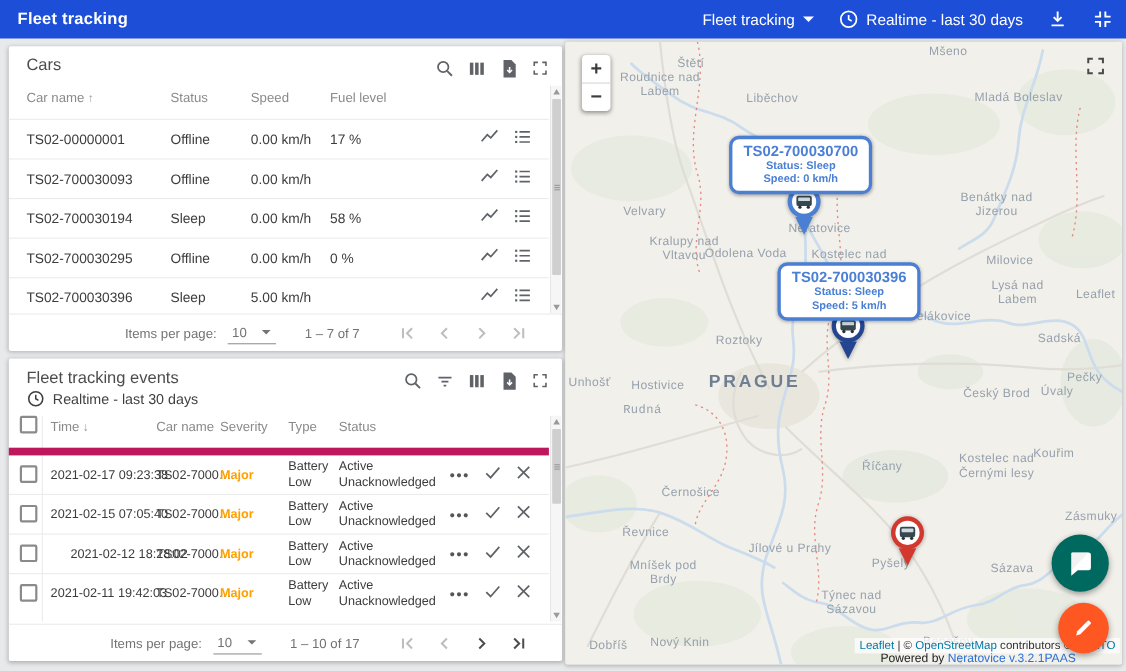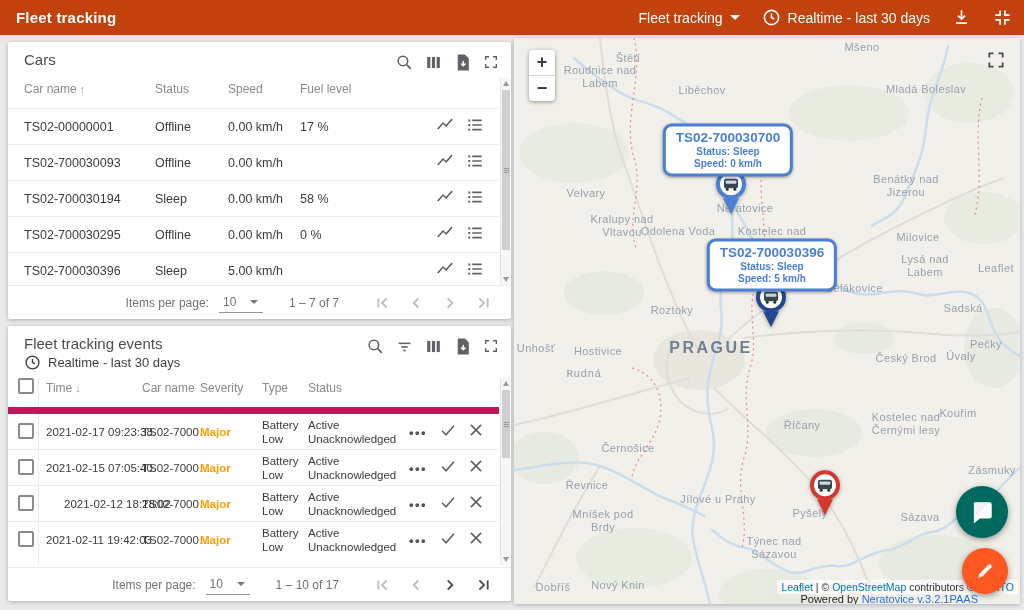--- a/index.html
+++ b/index.html
@@ -5,21 +5,21 @@
   * { box-sizing: border-box; }
   html,body { margin:0; padding:0; }
   body {
     width:1024px; height:610px; position:relative; overflow:hidden;
     background:#e7e9ea; font-family:"Liberation Sans", sans-serif;
     -webkit-font-smoothing:antialiased;
   }
   
   .topbar {
     position:absolute; left:0; top:0; width:1024px; height:35px;
-    background:#c2410c; color:#fff; display:flex; align-items:center;
+    background:#1d4ed8; color:#fff; display:flex; align-items:center;
   }
   .topbar-title { font-size:15px; font-weight:700; margin-left:16px; letter-spacing:.2px; }
   .topbar-right { position:absolute; right:12px; top:0; height:35px; display:flex; align-items:center; gap:22px; }
   .dash-select { display:flex; align-items:center; gap:7px; font-size:14px; cursor:pointer; }
   .caret-down { width:0;height:0;border-left:5px solid transparent;border-right:5px solid transparent;border-top:5px solid #fff; }
   .timewindow { display:flex; align-items:center; gap:7px; font-size:14px; cursor:pointer; }
   .wic { width:19px; height:19px; color:#fff; }
   
   .panel { position:absolute; background:#fff; border-radius:2px; box-shadow:0 1px 4px rgba(0,0,0,.25); }
   .cars-panel   { left:8px; top:42px;  width:503px; height:277px; }
@@ -40,39 +40,39 @@
   .cell.wrap2 { white-space:normal; line-height:1.25; font-size:11.5px; }
   .rowicon { position:absolute; top:50%; transform:translate(-50%,-50%); cursor:pointer; }
   
   .sbar { position:absolute; width:10px; background:#f6f6f6; border-left:1px solid #e6e6e6; }
   .sbar .arr { position:absolute; left:2px; width:0; height:0; border-left:3px solid transparent; border-right:3px solid transparent; }
   .arr.up { top:3px; border-bottom:5px solid #9a9a9a; }
   .arr.dn { bottom:3px; border-top:5px solid #9a9a9a; }
   .sthumb { position:absolute; left:1px; width:8px; background:#cfcfcf; border-radius:1px; }
   .grip { position:absolute; left:1.5px; top:50%; width:5px; height:1px; background:#9a9a9a; box-shadow:0 -2px #9a9a9a, 0 2px #9a9a9a; }
   
-  .pager { position:absolute; left:0; right:0; height:34px; display:flex; align-items:center; justify-content:flex-end; font-size:12px; color:#737373; padding-right:14px; }
+  .pager { position:absolute; left:0; right:0; height:34px; display:flex; align-items:center; justify-content:flex-end; font-size:12px; color:#737373; padding-right:26px; }
   .pager .ipp-label { margin-right:10px; }
   .ipp-select { display:flex; align-items:center; gap:14px; border-bottom:1px solid #949494; padding:2px 2px 3px 4px; min-width:44px; cursor:pointer; margin-right:26px; }
   .ipp-caret { width:0;height:0;border-left:4.5px solid transparent;border-right:4.5px solid transparent;border-top:4.5px solid #757575; }
   .range { margin-right:30px; }
   .nav { display:flex; gap:8px; }
   .nbtn { width:26px; height:26px; display:flex; align-items:center; justify-content:center; cursor:pointer; }
   .nbtn svg { width:22px; height:22px; }
   .nav .dis { color:#bdbdbd; }
   .nav .en  { color:#4d4d4d; }
   .checkbox { position:absolute; width:16px; height:16px; border:2px solid #8a8a8a; border-radius:2px; background:#fff; cursor:pointer; }
   .subtime { position:absolute; left:16px; top:28px; display:flex; align-items:center; gap:7px; font-size:13px; color:#3f3f3f; }
   .subtime .ic { width:17px;height:17px; color:#3f3f3f; }
   .sev { color:#ffa000; font-weight:700; }
   .coldiv { position:absolute; width:1px; background:#ebebeb; }
   
   .map-bg { position:absolute; left:0; top:0; }
   .town { position:absolute; transform:translate(-50%,-50%); font-size:11px; color:#96a1ad; letter-spacing:.4px; text-align:center; white-space:pre-line; line-height:1.15; z-index:2; pointer-events:none; }
-  .town.major { font-size:16px; font-weight:600; color:#6e7f91; letter-spacing:2.5px;margin-left:25px; }
+  .town.major { font-size:16px; font-weight:600; color:#6e7f91; letter-spacing:2.5px; }
   .mpin { position:absolute; transform:translate(-50%,-88%); z-index:4; cursor:pointer; filter:drop-shadow(0 1px 2px rgba(0,0,0,.35)); }
   .mlabel { position:absolute; transform:translate(-50%,-50%); z-index:5; background:#fff; border:3px solid currentColor; border-radius:9px; padding:3px 10px 5px; text-align:center; box-shadow:0 1px 3px rgba(0,0,0,.3); cursor:pointer; }
   .ml-title { font-size:13.5px; font-weight:700; white-space:nowrap; }
   .ml-line { font-size:10px; font-weight:700; white-space:nowrap; margin-top:1px; }
   .zoomctl { position:absolute; left:15px; top:12px; width:26px; background:#fff; border-radius:4px; box-shadow:0 1px 4px rgba(0,0,0,.4); z-index:6; overflow:hidden; }
   .zbtn { width:26px; height:25px; display:flex; align-items:center; justify-content:center; font-size:18px; font-weight:700; color:#3c3c3c; cursor:pointer; }
   .zdiv { height:1px; background:#d6d6d6; }
   .map-fs { position:absolute; right:14px; top:12px; z-index:6; cursor:pointer; }
   .map-fs .ic { width:20px; height:20px; color:#4a4a4a; }
   .attrib { position:absolute; right:2px; bottom:10px; z-index:6; font-size:10.5px; color:#333; background:rgba(255,255,255,.75); padding:1px 4px; white-space:nowrap; }

